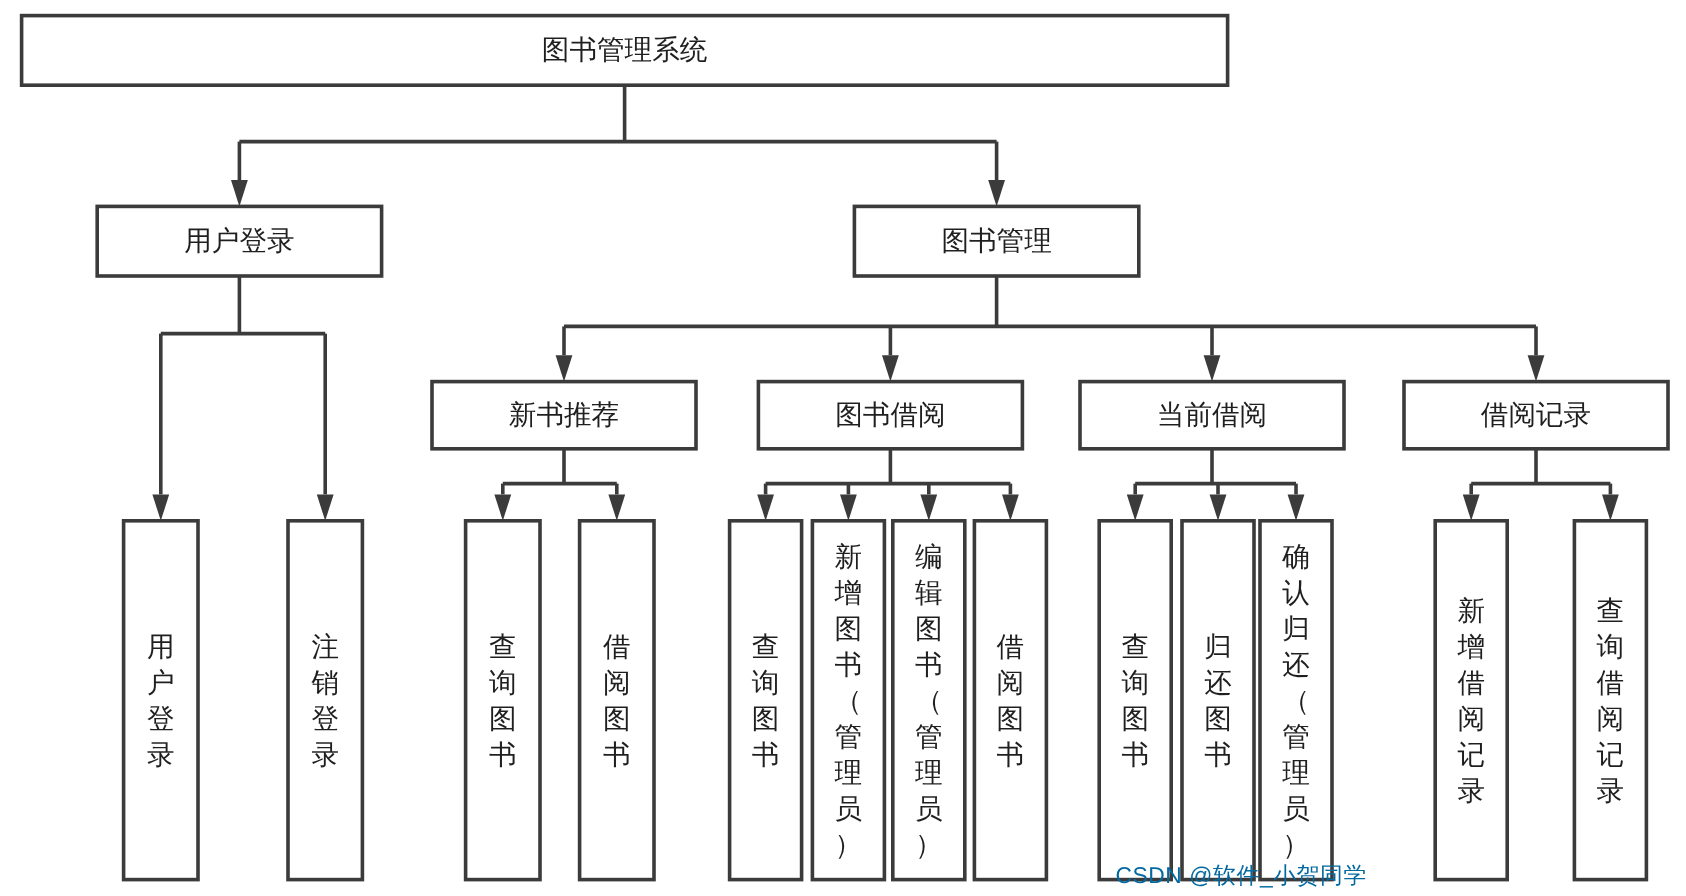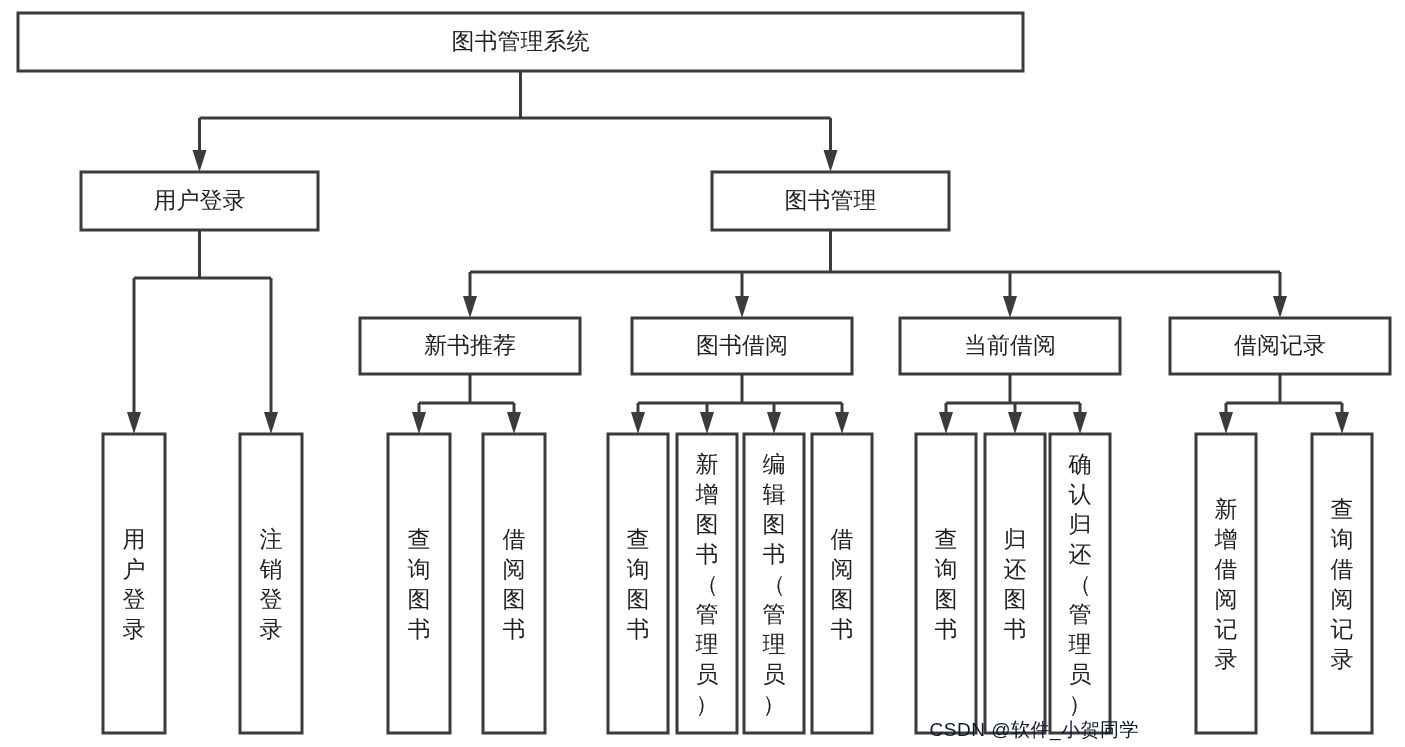--- a/index.html
+++ b/index.html
@@ -55,21 +55,21 @@
     font-size: 23px;
     fill: #1f1f1f;
     text-anchor: middle;
   }
   .watermark {
     position: absolute;
     right: 12px;
     bottom: 4px;
     font-family: "Liberation Sans", "DejaVu Sans", sans-serif;
     font-size: 19px;
-    color: #0f172a;
+    color: #0369a1;
     white-space: nowrap;
     letter-spacing: 0.5px;
     user-select: none;
   }
 </style>
 </head>
 <body>
 
 <div id="diagram-root">
   <svg id="diagram-canvas" viewBox="0 0 1405 747" xmlns="http://www.w3.org/2000/svg">

